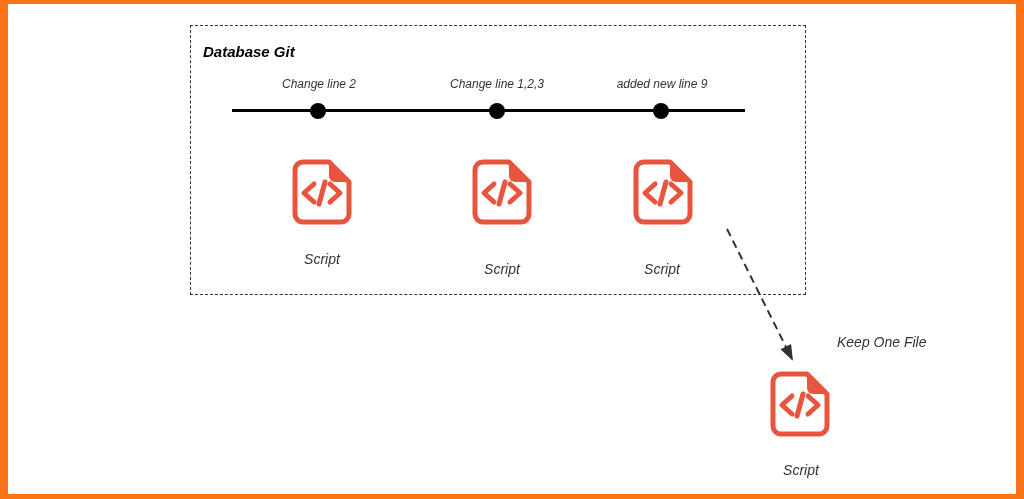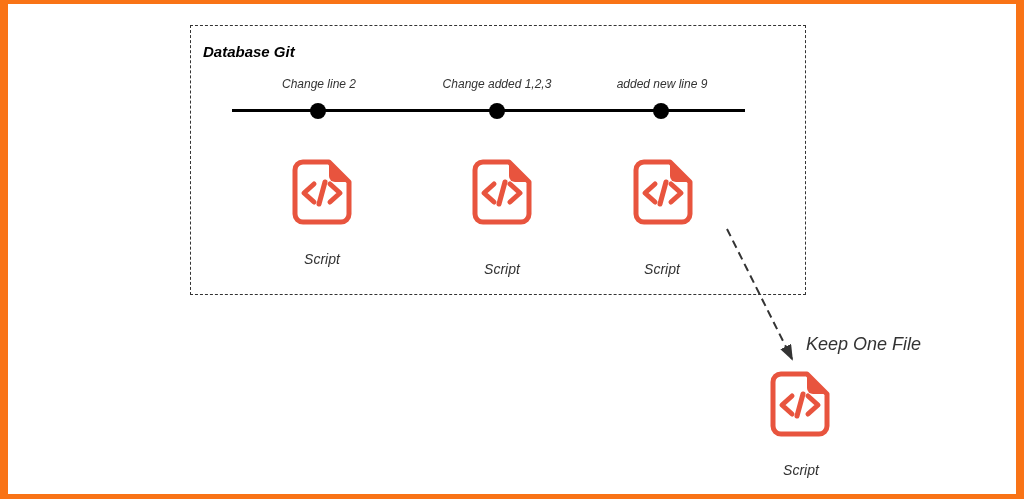--- a/index.html
+++ b/index.html
@@ -75,42 +75,42 @@
   }
   
   .arrow-svg {
     position: absolute;
     left: 692px; top: 219px;
     width: 140px; height: 160px;
     overflow: visible;
   }
   .arrow-label {
     position: absolute;
-    left: 806px; top: 334px;
-    font-size: 18px;
+    left: 837px; top: 334px;
+    font-size: 14px;
     color: #333333;
     white-space: nowrap;
   }
 </style>
 </head>
 <body>
 
 <div class="stage">
   <div class="canvas"></div>
 
   <div class="git-box"></div>
   <div class="git-title">Database Git</div>
 
   <div class="timeline-line"></div>
   <div class="timeline-dot" style="left:310px"></div>
   <div class="timeline-dot" style="left:489px"></div>
   <div class="timeline-dot" style="left:653px"></div>
 
   <div class="commit-label" style="left:319px">Change line 2</div>
-  <div class="commit-label" style="left:497px">Change added 1,2,3</div>
+  <div class="commit-label" style="left:497px">Change line 1,2,3</div>
   <div class="commit-label" style="left:662px">added new line 9</div>
 
   <div class="script-icon" style="left:287px; top:157px">
     <svg viewBox="0 0 70 70" aria-hidden="true">
       <path d="M16 5 h26 l20 20 v32 a8 8 0 0 1 -8 8 H16 a8 8 0 0 1 -8 -8 V13 a8 8 0 0 1 8 -8 z" fill="none" stroke="currentColor" stroke-width="5" stroke-linejoin="round"></path>
       <path d="M42 5 l20 20 h-14 a6 6 0 0 1 -6 -6 z" fill="currentColor"></path>
       <path d="M27 27 L17 36 L27 45" fill="none" stroke="currentColor" stroke-width="5" stroke-linecap="round" stroke-linejoin="round"></path>
       <path d="M43 27 L53 36 L43 45" fill="none" stroke="currentColor" stroke-width="5" stroke-linecap="round" stroke-linejoin="round"></path>
       <path d="M38 25 L32 47" fill="none" stroke="currentColor" stroke-width="5" stroke-linecap="round"></path>
     </svg>

